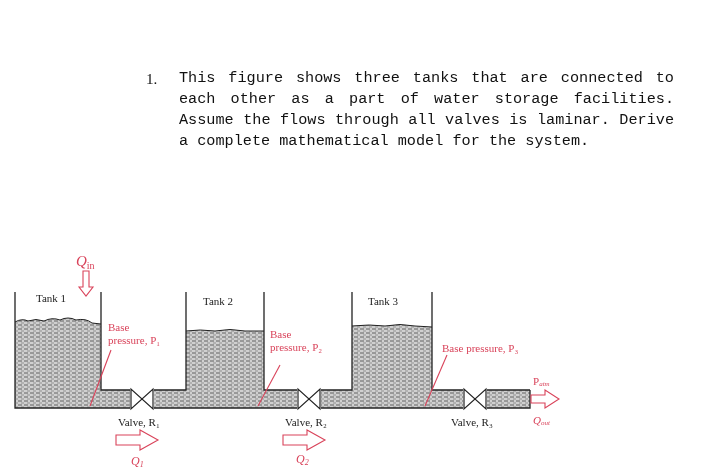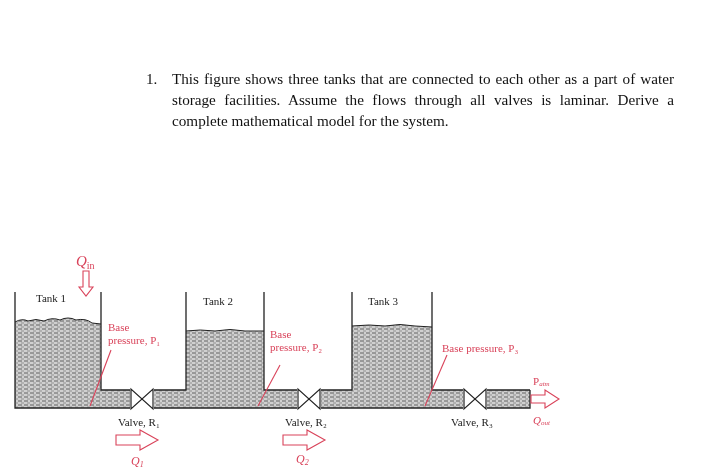--- a/index.html
+++ b/index.html
@@ -1,19 +1,19 @@
 <!DOCTYPE html>
 <html><head>
 <meta charset="utf-8">
 <style>
   html,body{margin:0;padding:0;background:#fff;}
   body{width:720px;height:476px;position:relative;overflow:hidden;font-family:"Liberation Serif","DejaVu Serif",serif;}
   .question{position:absolute;left:146px;top:68px;width:528px;font-size:15.2px;line-height:21px;color:#111;}
   .question .num{position:absolute;left:0;top:0;}
-  .question .txt{margin-left:26px;text-align:justify;text-align-last:left;}
+  .question .txt{margin-left:33px;text-align:justify;text-align-last:left;font-family:Liberation Mono, monospace;}
   svg{position:absolute;left:0;top:0;}
   .lbl{font-family:"Liberation Serif","DejaVu Serif",serif;}
 </style>
 </head>
 <body>
 
 <div class="question">
   <span class="num">1.</span>
   <div class="txt">This figure shows three tanks that are connected to each other as a part of water storage facilities. Assume the flows through all valves is laminar. Derive a complete mathematical model for the system.</div>
 </div>

